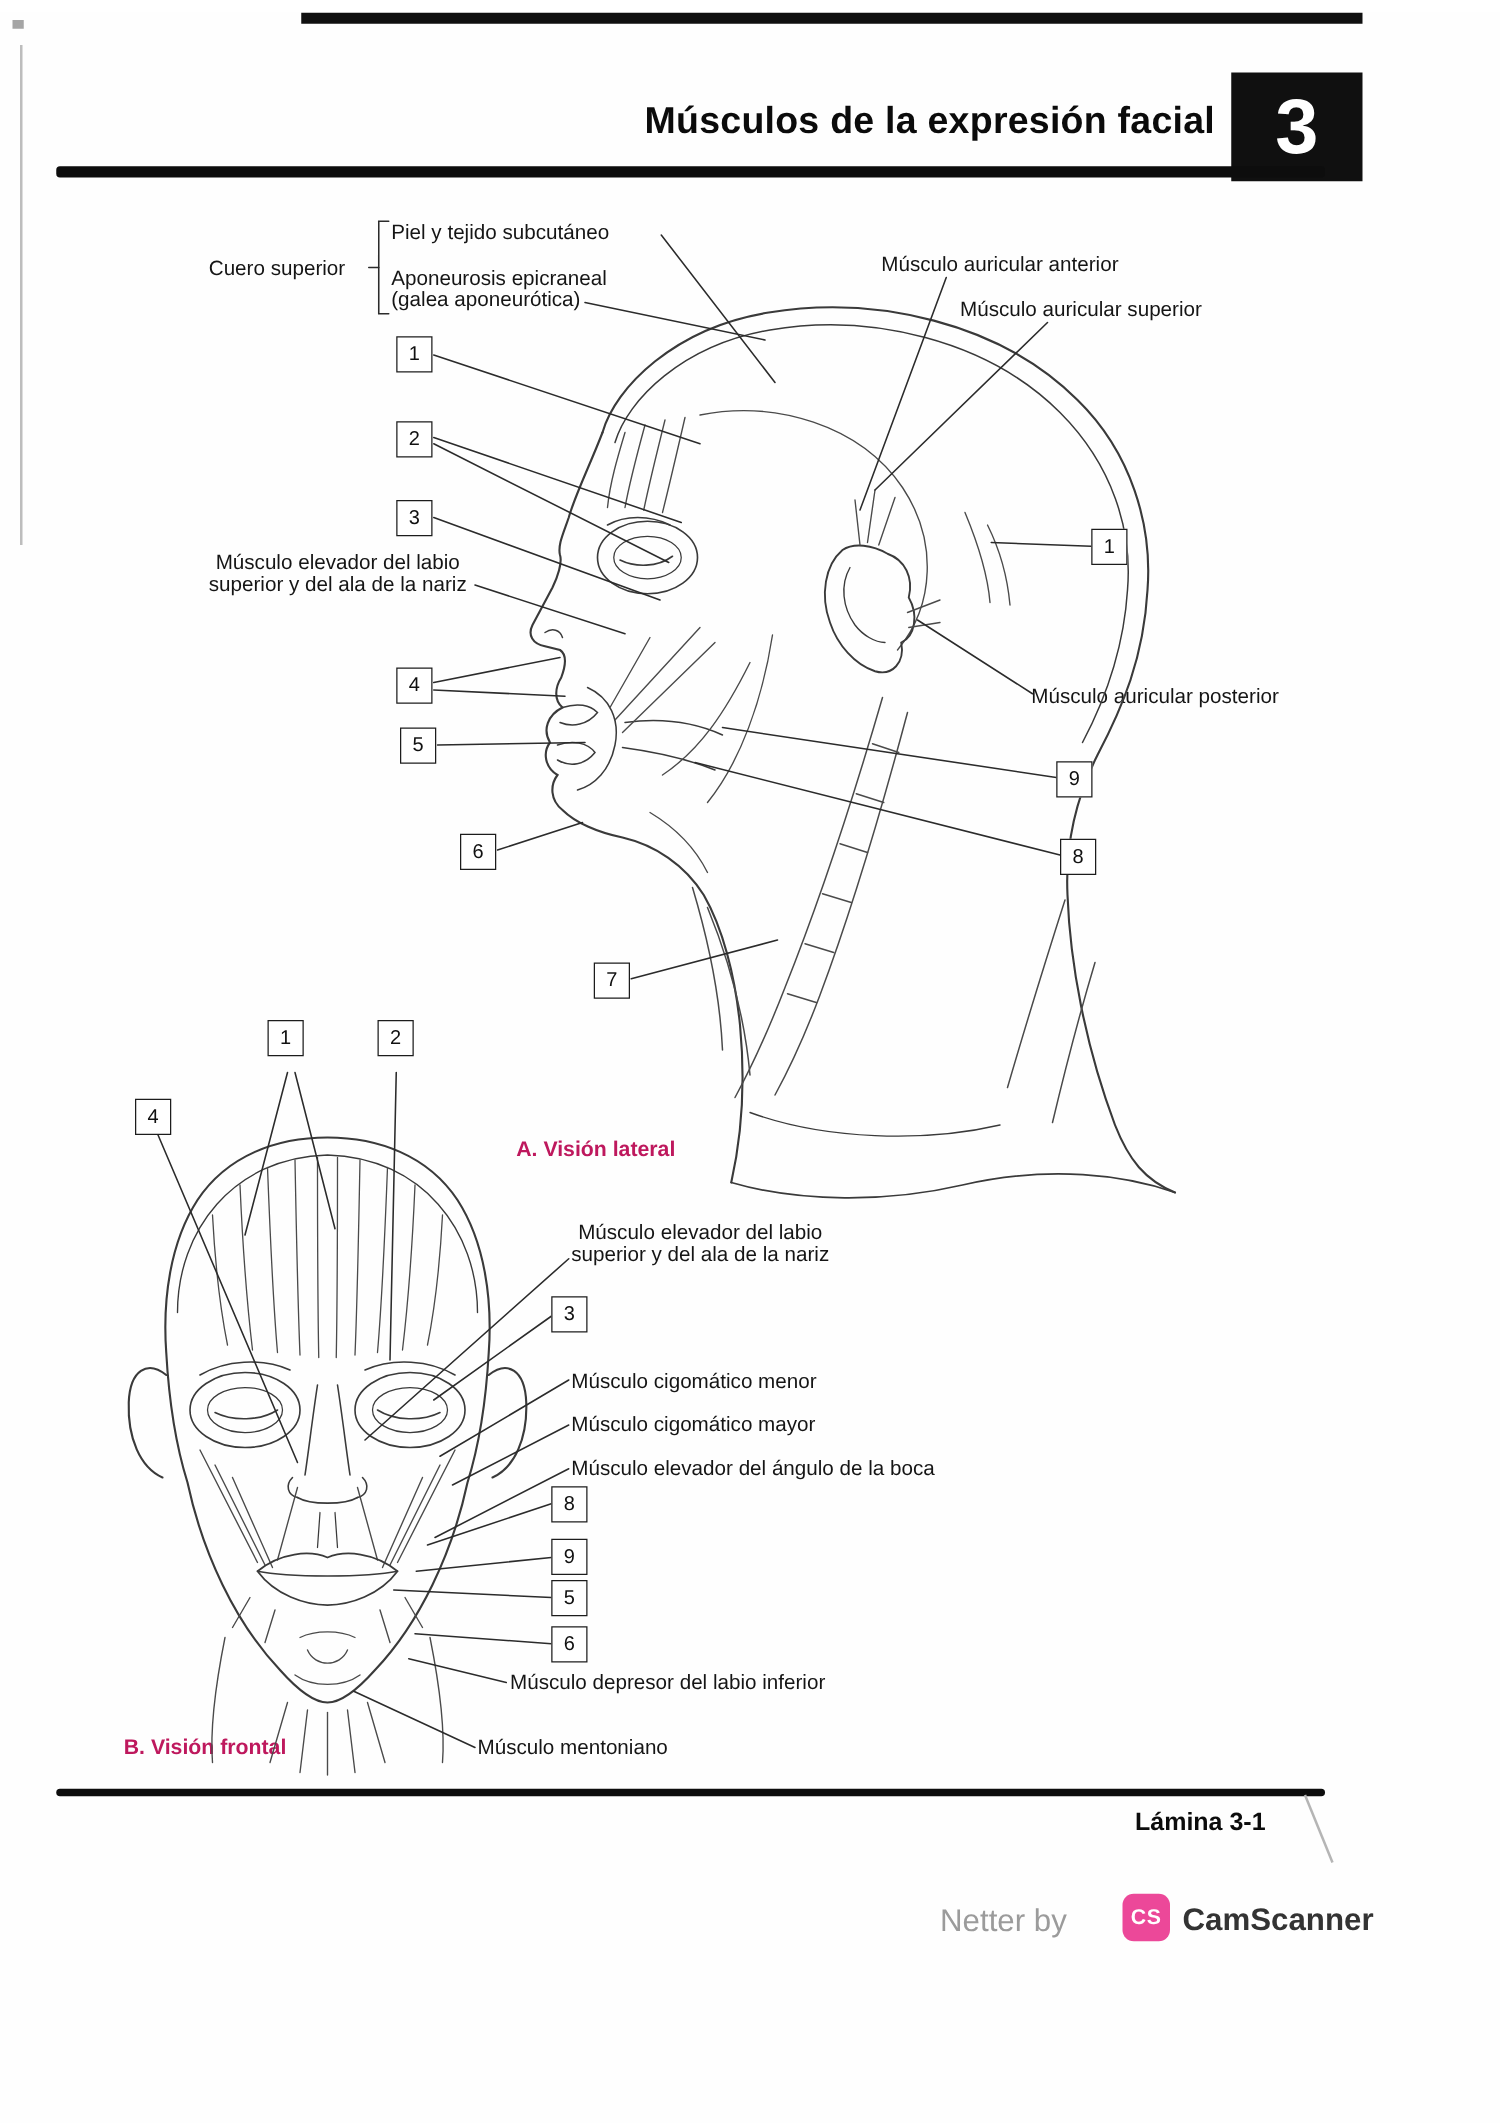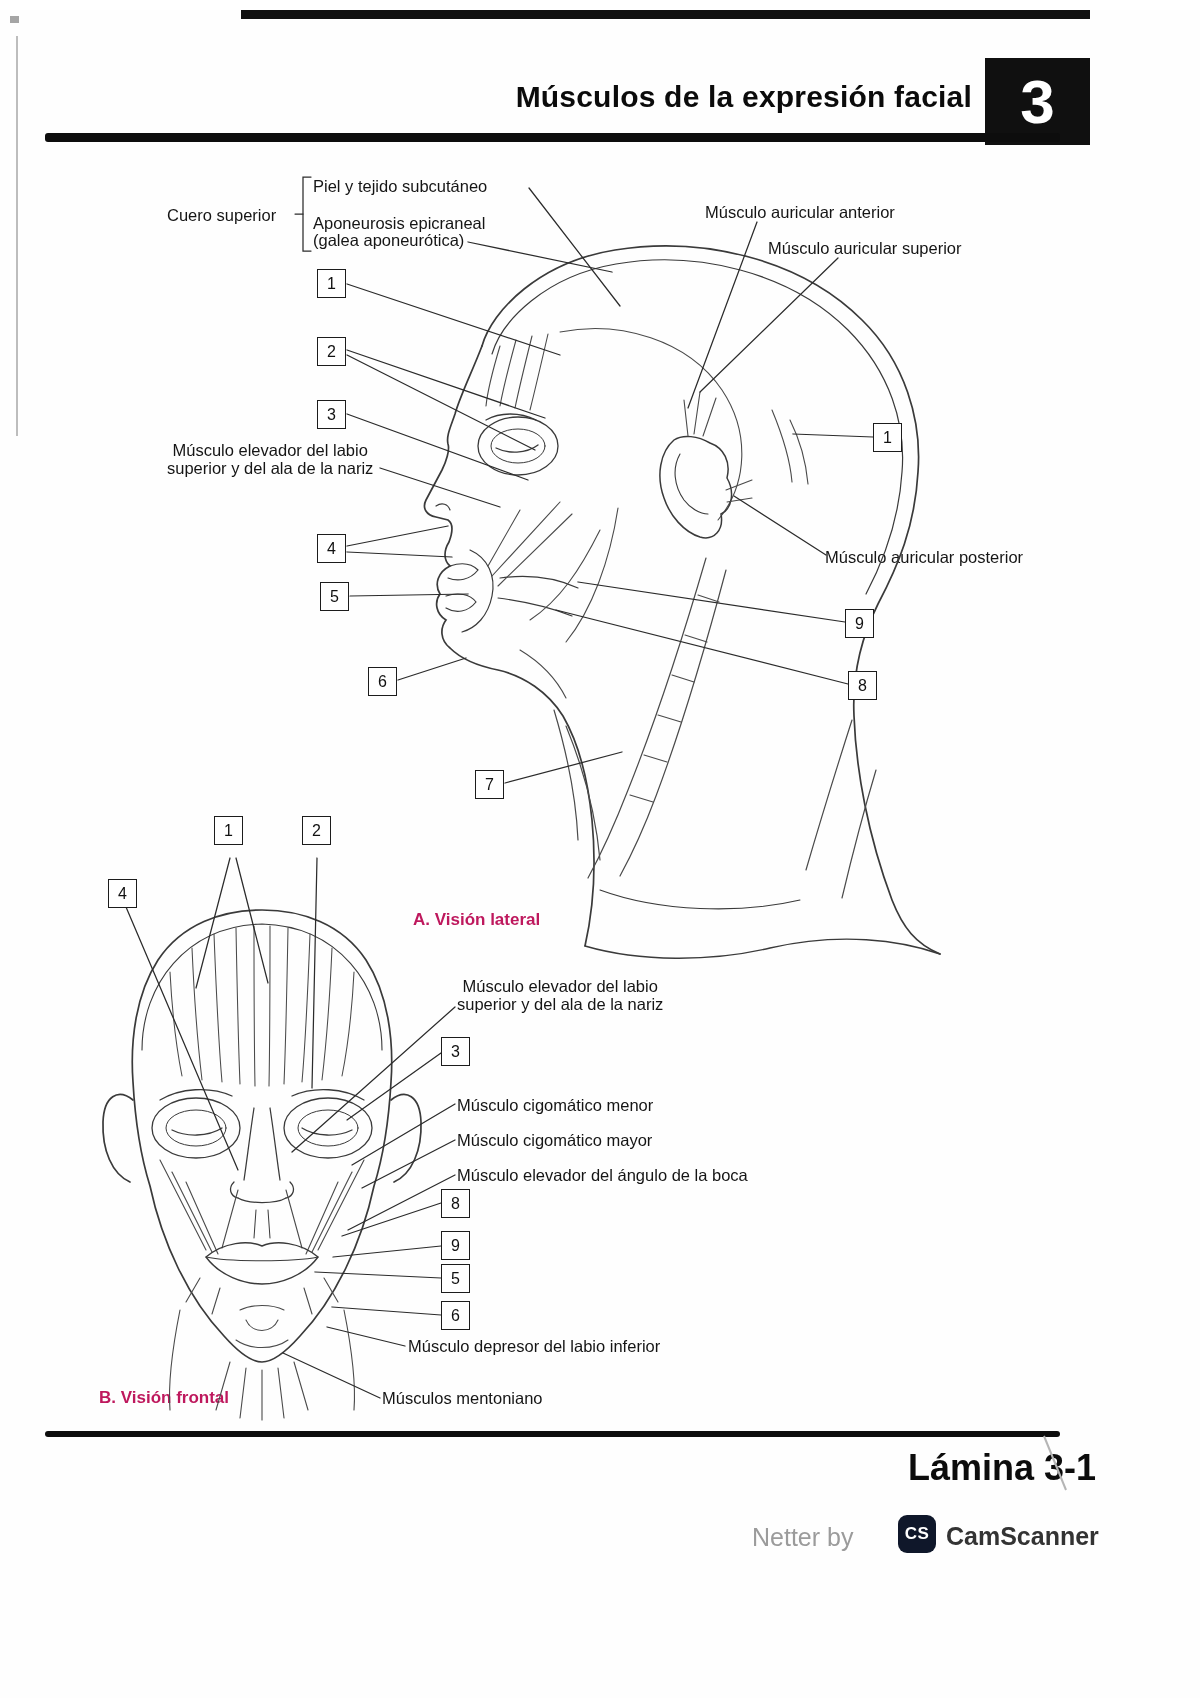--- a/index.html
+++ b/index.html
@@ -38,21 +38,21 @@
     border:1.6px solid #1c1c1c; background:#ffffff;
     display:flex; align-items:center; justify-content:center;
     font-size:16px; color:#111; z-index:5;
   }
 
   .figure-svg { position:absolute; z-index:1; }
   .overlay-svg { position:absolute; left:0; top:0; z-index:3; pointer-events:none; }
 
   
   .footer-book { position:absolute; left:55px; top:1437px; font-size:28px; font-weight:bold; color:#0c0c0c; white-space:nowrap; }
-  .footer-plate { position:absolute; left:908px; top:1437px; font-size:36px; font-weight:bold; color:#0c0c0c; white-space:nowrap; }
+  .footer-plate { position:absolute; left:908px; top:1437px; font-size:20px; font-weight:bold; color:#0c0c0c; white-space:nowrap; }
 
   
   .powered-by { position:absolute; left:752px; top:1513px; font-size:25px; color:#9b9b9b; white-space:nowrap; }
   .cs-logo {
     position:absolute; left:898px; top:1505px; width:38px; height:38px; border-radius:9px;
     background:#1cb9a8; display:flex; align-items:center; justify-content:center;
   }
   .cs-logo span { color:#fff; font-weight:bold; font-size:17px; letter-spacing:0.5px; }
   .cs-brand { position:absolute; left:946px; top:1512px; font-size:25px; font-weight:bold; color:#333333; white-space:nowrap; }
 </style>
@@ -295,34 +295,34 @@
   <div class="numbox" style="left:848px; top:661px;">8</div>
 
   <div class="lbl two-line" style="left:457px; top:967px;">
     <div>Músculo elevador del labio</div>
     <div>superior y del ala de la nariz</div>
   </div>
   <div class="lbl" style="left:457px; top:1086px;">Músculo cigomático menor</div>
   <div class="lbl" style="left:457px; top:1121px;">Músculo cigomático mayor</div>
   <div class="lbl" style="left:457px; top:1156px;">Músculo elevador del ángulo de la boca</div>
   <div class="lbl" style="left:408px; top:1327px;">Músculo depresor del labio inferior</div>
-  <div class="lbl" style="left:382px; top:1379px;">Músculos mentoniano</div>
+  <div class="lbl" style="left:382px; top:1379px;">Músculo mentoniano</div>
   <div class="caption" style="left:99px; top:1378px;">B. Visión frontal</div>
 
   <div class="numbox" style="left:214px; top:806px;">1</div>
   <div class="numbox" style="left:302px; top:806px;">2</div>
   <div class="numbox" style="left:108px; top:869px;">4</div>
   <div class="numbox" style="left:441px; top:1027px;">3</div>
   <div class="numbox" style="left:441px; top:1179px;">8</div>
   <div class="numbox" style="left:441px; top:1221px;">9</div>
   <div class="numbox" style="left:441px; top:1254px;">5</div>
   <div class="numbox" style="left:441px; top:1291px;">6</div>
 
   <div class="rule rule-bottom"></div>
   <div class="footer-plate">Lámina 3-1</div>
 
   <div class="powered-by">Netter by</div>
-  <div class="cs-logo" style="background: #0f172a;">
+  <div class="cs-logo" style="background: #ec4899;">
     <span>CS</span>
   </div>
   <div class="cs-brand">CamScanner</div>
 
 </div>
 
 </body></html>

